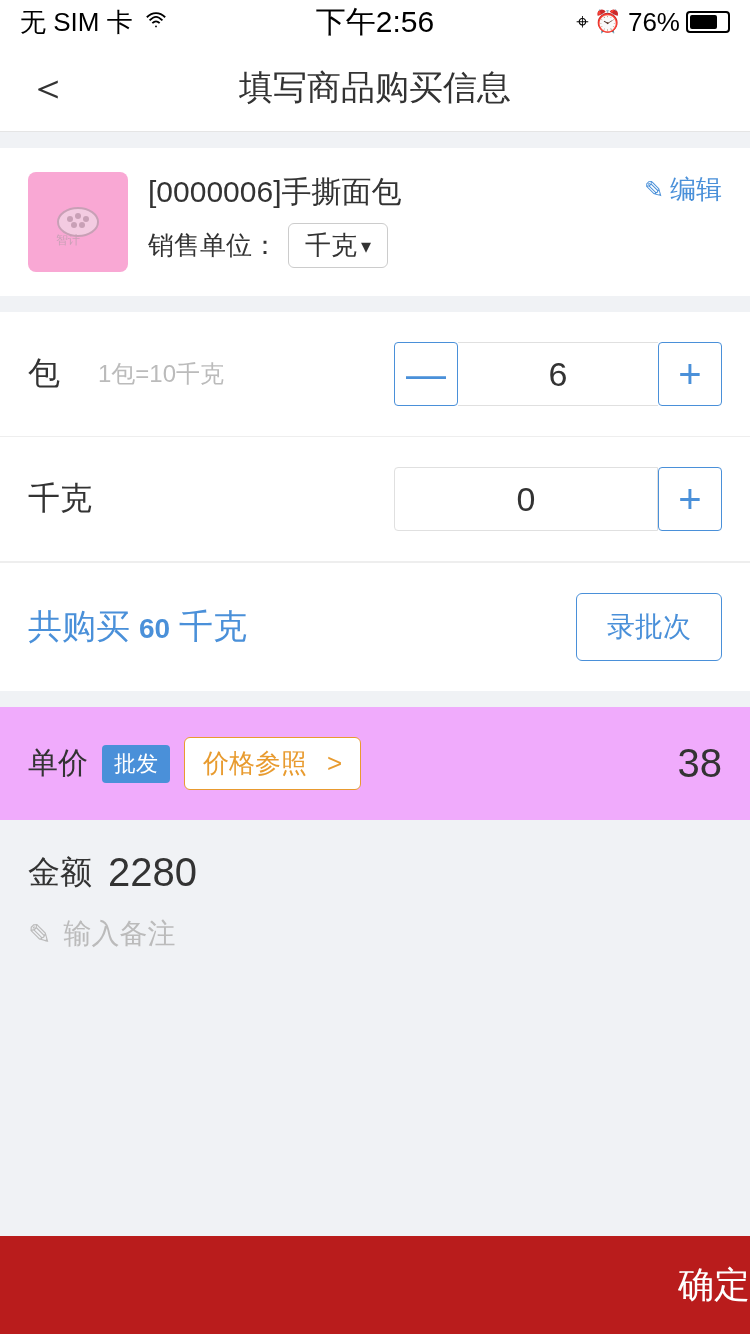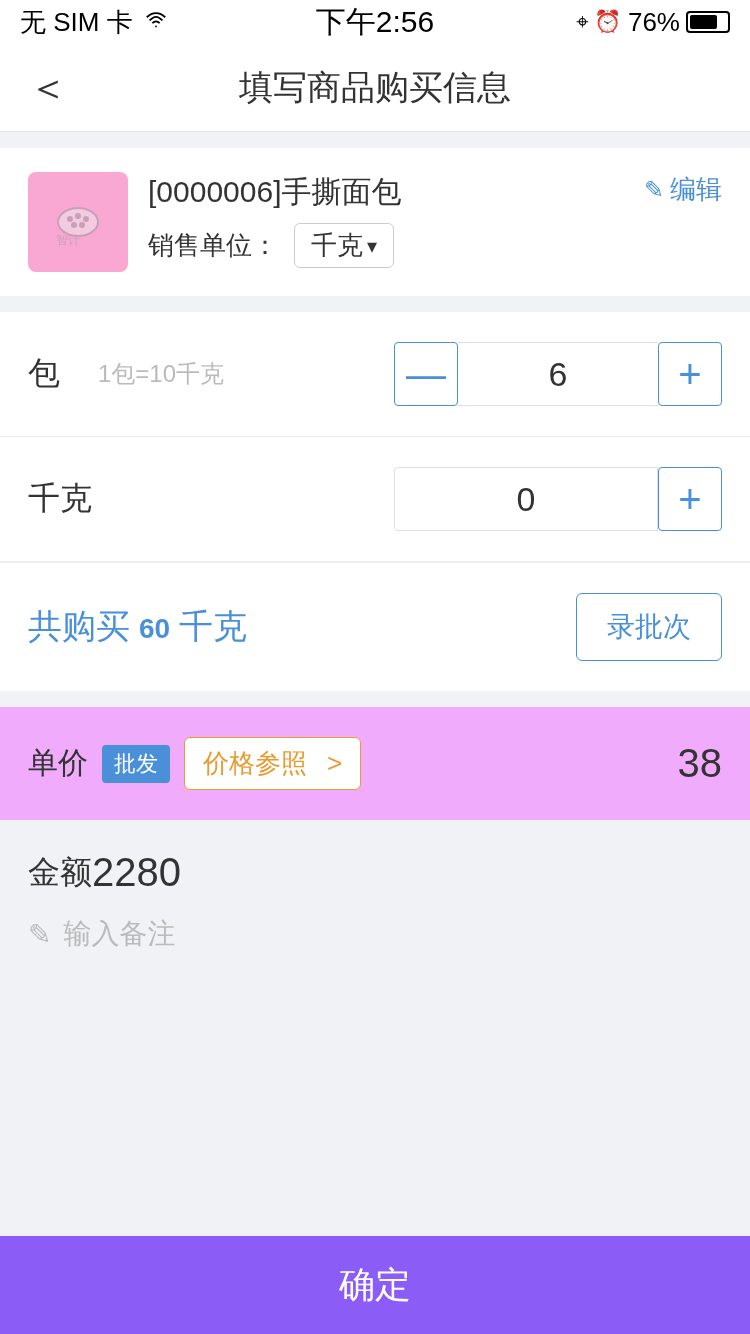--- a/index.html
+++ b/index.html
@@ -120,21 +120,21 @@
       margin-bottom: 10px;
     }
     .product-stock {
       font-size: 26px;
       color: #999;
       margin-bottom: 10px;
     }
     .product-unit-row {
       display: flex;
       align-items: center;
-      gap: 16px;
+      gap: 10px;
       font-size: 26px;
       color: #333;
     }
     .unit-select {
       border: 1px solid #ccc;
       border-radius: 6px;
       padding: 4px 16px;
       font-size: 26px;
       color: #333;
       background: #fff;
@@ -289,20 +289,21 @@
     }
 
     
     .amount-section {
       background: #f0f2f5;
       padding: 30px 28px;
     }
     .amount-row {
       display: flex;
       align-items: center;
+      gap: 16px;
       margin-bottom: 20px;
     }
     .amount-label {
       font-size: 32px;
       color: #333;
     }
     .amount-value {
       font-size: 40px;
       color: #333;
       font-weight: 500;
@@ -321,24 +322,24 @@
       background: #f0f2f5;
     }
 
     
     .footer-btn {
       position: fixed;
       bottom: 0;
       left: 0;
       width: 750px;
       height: 98px;
-      background: #8b5cf6;
-      display: flex;
-      align-items: center;
-      justify-content: center;
+      background: #b91c1c;
+      display: flex;
+      align-items: center;
+      justify-content: flex-end;
       font-size: 36px;
       color: #fff;
       cursor: pointer;
       font-weight: 500;
     }
   </style>
 </head>
 <body>
 
 <div class="status-bar">

